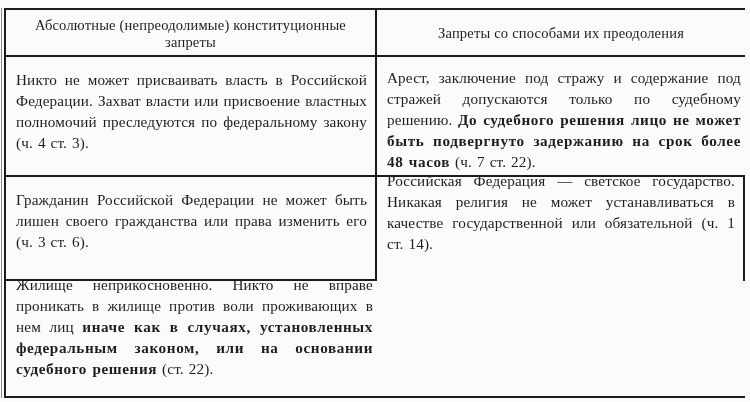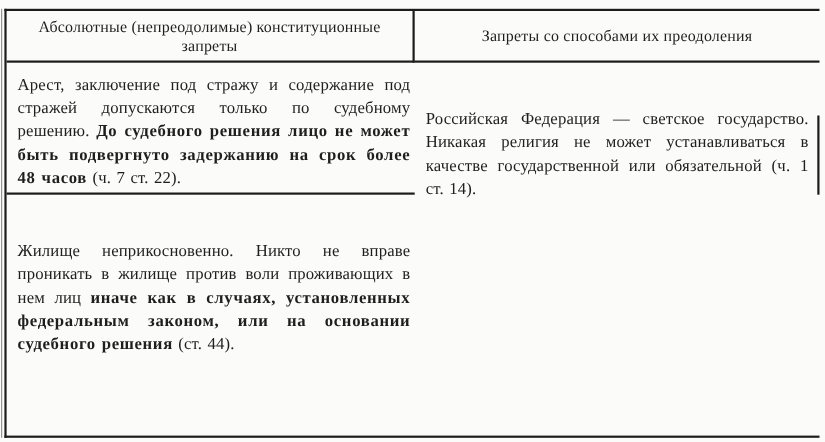--- a/index.html
+++ b/index.html
@@ -71,47 +71,52 @@
   }
   .body-cell {
     padding: 12px 8px 0 10px;
   }
   .body-cell.right-side {
     padding: 10px 4px 0 10px;
   }
   
   .body-cell.pull-up {
     padding-top: 0;
-    margin-top: 48px;
   }
   .body-cell.pull-up p {
     margin-top: -7px;
   }
   .b {
     font-weight: bold;
     letter-spacing: 0.6px;
   }
 </style>
 </head>
 <body>
 
 <div class="page">
   <div class="outer-left-rule"></div>
 
   <div class="doc-table">
 
     <div class="cell left-col with-bottom header-cell">Абсолютные (непреодолимые) конституционные запреты</div>
     <div class="cell with-bottom header-cell">Запреты со способами их преодоления</div>
 
+    <div class="cell left-col with-bottom body-cell">
+      <p><span>Никто не может присваивать власть в Российской Федерации. Захват власти или присвоение властных полномочий преследуются по федеральному закону (ч. 4 ст. 3).</span></p>
+    </div>
     <div class="cell with-bottom body-cell right-side">
       <p><span>Арест, заключение под стражу и содержание под стражей допускаются только по судебному решению. </span><span class="b">До судебного решения лицо не может быть подвергнуто задержанию на срок более 48 часов</span><span> (ч. 7 ст. 22).</span></p>
     </div>
 
+    <div class="cell left-col with-bottom body-cell">
+      <p><span>Гражданин Российской Федерации не может быть лишен своего гражданства или права изменить его (ч. 3 ст. 6).</span></p>
+    </div>
 
     <div class="cell left-col body-cell pull-up">
       <p><span>Российская Федерация — светское государство. Никакая религия не может устанавливаться в качестве государственной или обязательной (ч. 1 ст. 14).</span></p>
     </div>
     <div class="cell body-cell right-side pull-up">
-      <p><span>Жилище неприкосновенно. Никто не вправе проникать в жилище против воли проживающих в нем лиц </span><span class="b">иначе как в случаях, установленных федеральным законом, или на основании судебного решения</span><span> (ст. 44).</span></p>
+      <p><span>Жилище неприкосновенно. Никто не вправе проникать в жилище против воли проживающих в нем лиц </span><span class="b">иначе как в случаях, установленных федеральным законом, или на основании судебного решения</span><span> (ст. 22).</span></p>
     </div>
 
   </div>
 </div>
 
 </body></html>

